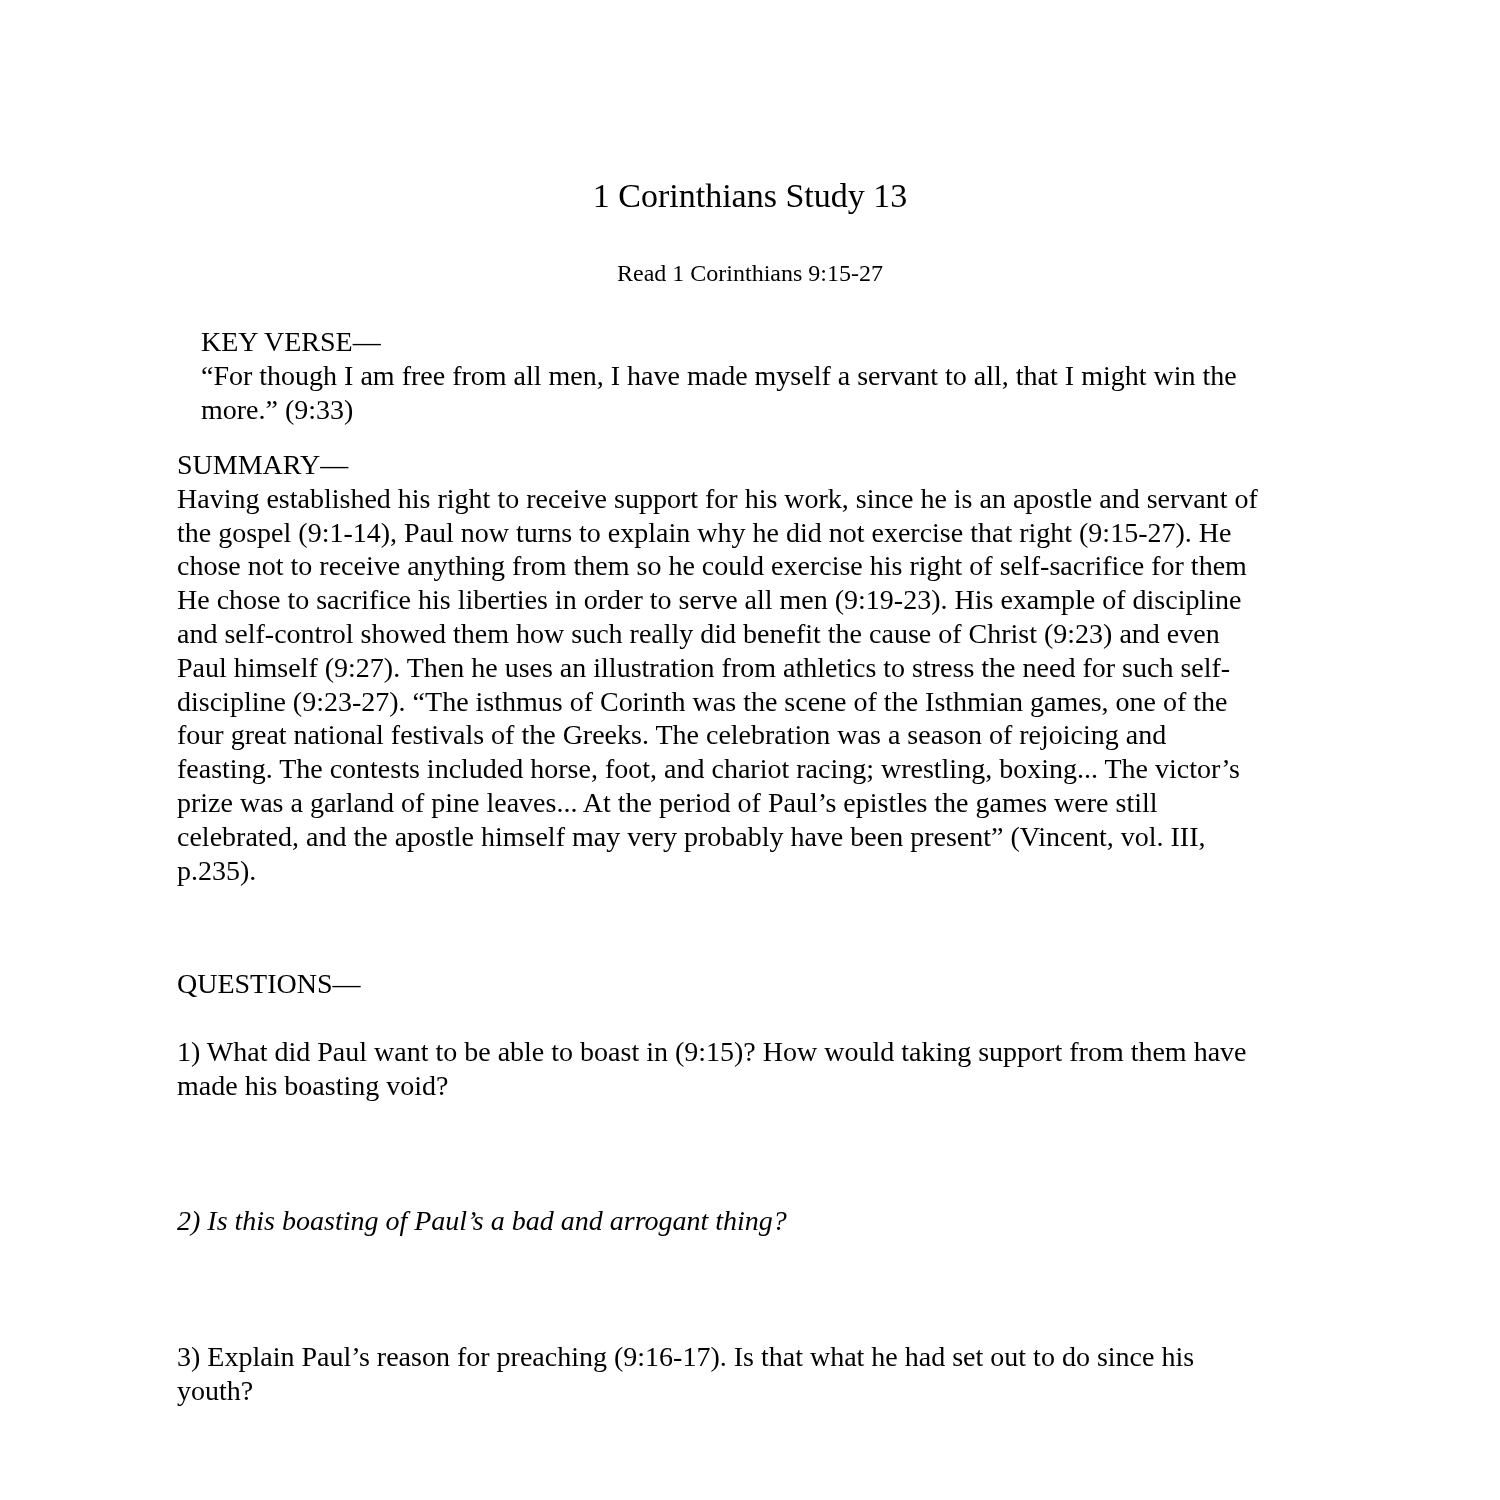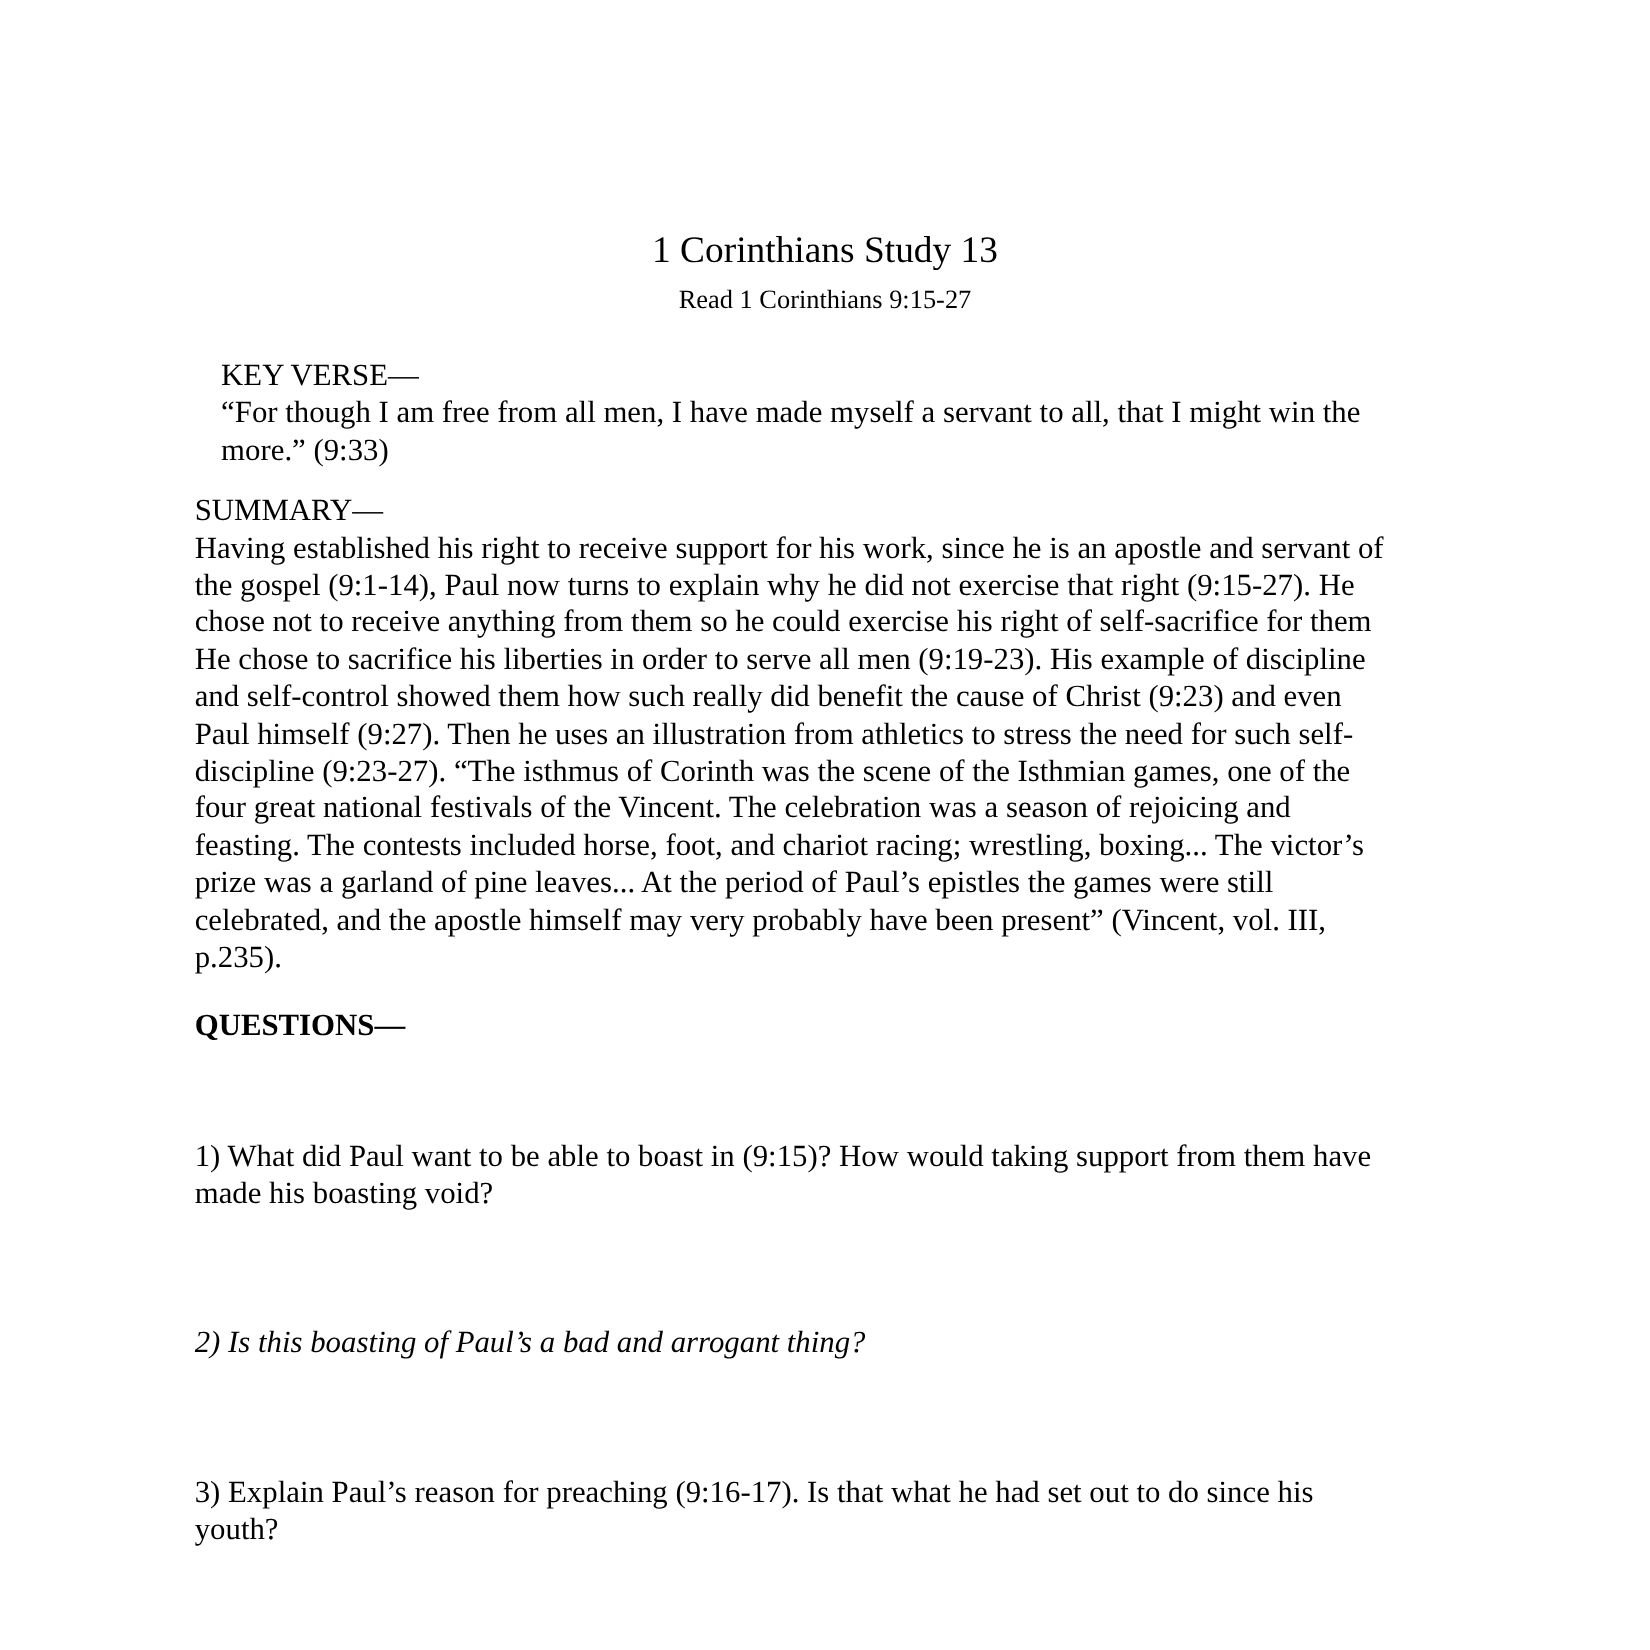--- a/index.html
+++ b/index.html
@@ -24,21 +24,20 @@
     }
     .title {
       position: absolute;
       left: 0;
       width: 1500px;
       top: 176px;
       text-align: center;
       font-size: 34px;
       line-height: 40px;
       white-space: nowrap;
-      margin-top: 32px;
     }
     .subtitle {
       position: absolute;
       left: 0;
       width: 1500px;
       top: 256px;
       text-align: center;
       font-size: 24px;
       line-height: 34px;
       white-space: nowrap;
@@ -49,21 +48,21 @@
       width: 1160px;
       font-size: 28px;
       line-height: 33.8px;
     }
     .line {
       display: block;
       white-space: nowrap;
     }
     .key-verse { top: 325px; margin-left: 24px; }
     .summary { top: 448px; }
-    .questions-heading { top: 916px; font-weight: bold; }
+    .questions-heading { top: 967px; }
     .q1 { top: 1035px; }
     .q2 { top: 1204px; font-style: italic; }
     .q3 { top: 1340px; }
   </style>
 </head>
 <body>
 
 <div class="page">
 
   <div class="title">1 Corinthians Study 13</div>
@@ -78,21 +77,21 @@
 
   <div class="block summary">
     <span class="line">SUMMARY—</span>
     <span class="line">Having established his right to receive support for his work, since he is an apostle and servant of</span>
     <span class="line">the gospel (9:1-14), Paul now turns to explain why he did not exercise that right (9:15-27). He</span>
     <span class="line">chose not to receive anything from them so he could exercise his right of self-sacrifice for them</span>
     <span class="line">He chose to sacrifice his liberties in order to serve all men (9:19-23). His example of discipline</span>
     <span class="line">and self-control showed them how such really did benefit the cause of Christ (9:23) and even</span>
     <span class="line">Paul himself (9:27). Then he uses an illustration from athletics to stress the need for such self-</span>
     <span class="line">discipline (9:23-27). “The isthmus of Corinth was the scene of the Isthmian games, one of the</span>
-    <span class="line">four great national festivals of the Vincent. The celebration was a season of rejoicing and</span>
+    <span class="line">four great national festivals of the Greeks. The celebration was a season of rejoicing and</span>
     <span class="line">feasting. The contests included horse, foot, and chariot racing; wrestling, boxing... The victor’s</span>
     <span class="line">prize was a garland of pine leaves... At the period of Paul’s epistles the games were still</span>
     <span class="line">celebrated, and the apostle himself may very probably have been present” (Vincent, vol. III,</span>
     <span class="line">p.235).</span>
   </div>
 
   <div class="block questions-heading">
     <span class="line">QUESTIONS—</span>
   </div>
 

